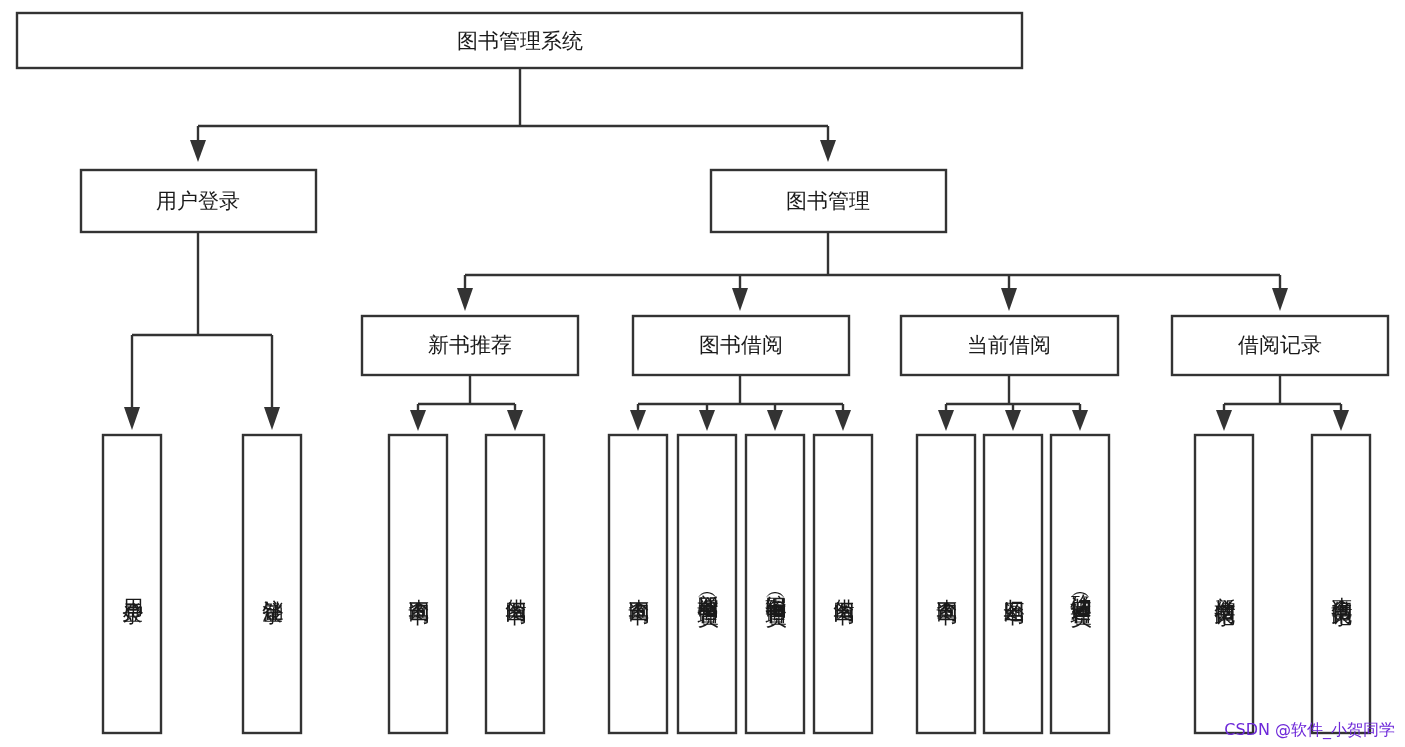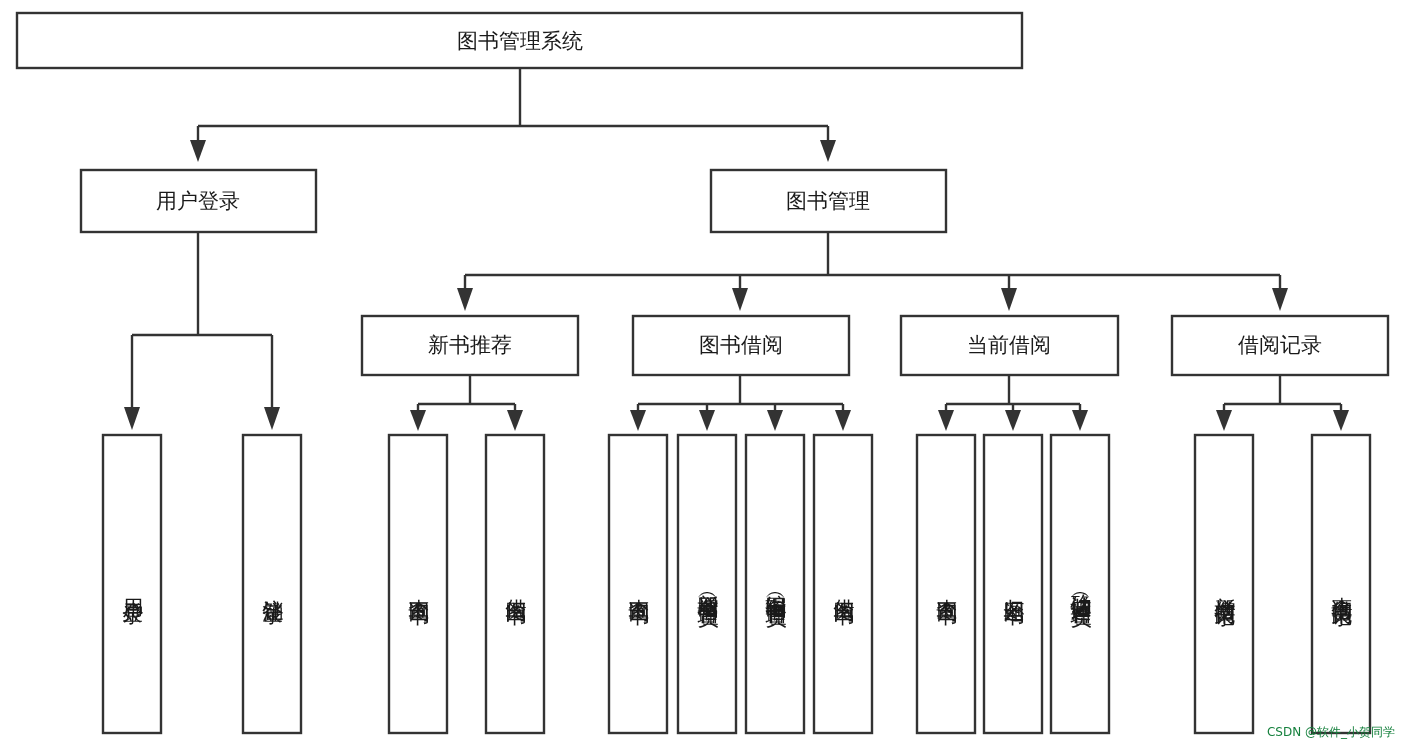--- a/index.html
+++ b/index.html
@@ -53,22 +53,22 @@
   .label-v {
     font-size: 21px;
     writing-mode: vertical-rl;
     text-orientation: upright;
     letter-spacing: 2px;
   }
   .watermark {
     position: absolute;
     right: 10px;
     bottom: 6px;
-    font-size: 12px;
-    color: #15803d;
+    font-size: 16px;
+    color: #6d28d9;
     font-family: "DejaVu Sans", "Liberation Sans", sans-serif;
     white-space: nowrap;
     user-select: none;
     pointer-events: none;
   }
 </style>
 </head>
 <body>
 
 <div id="diagram-root">

